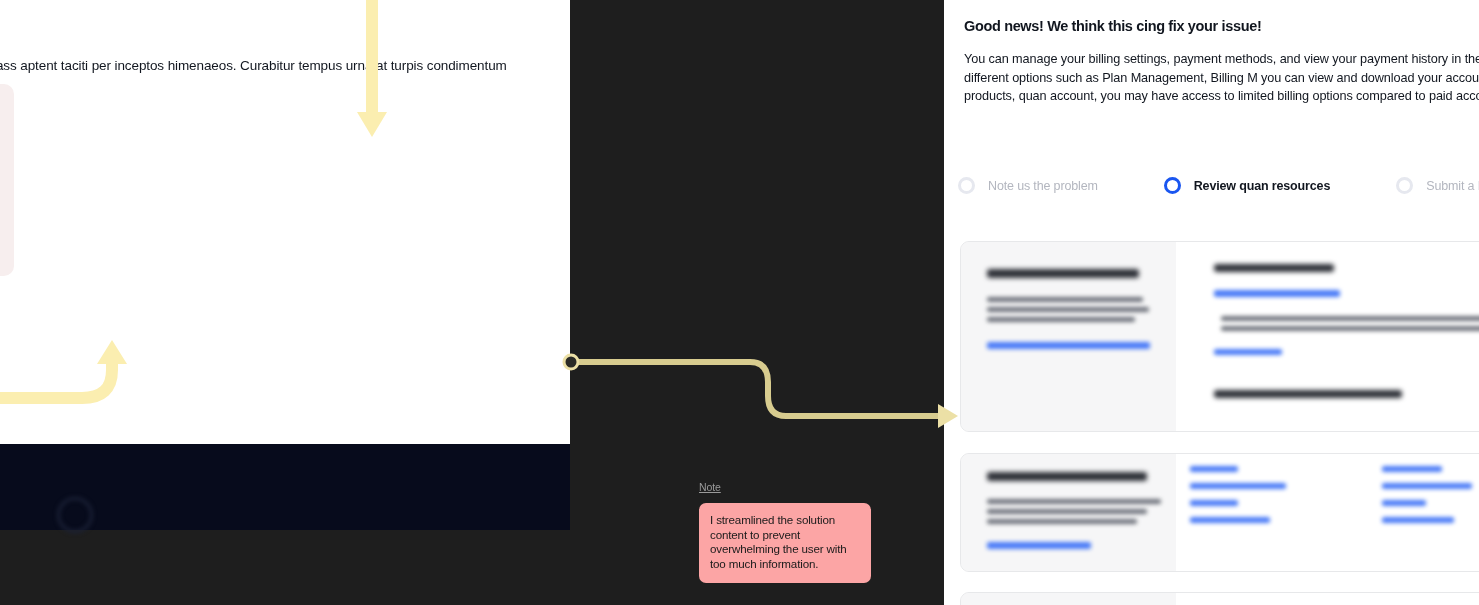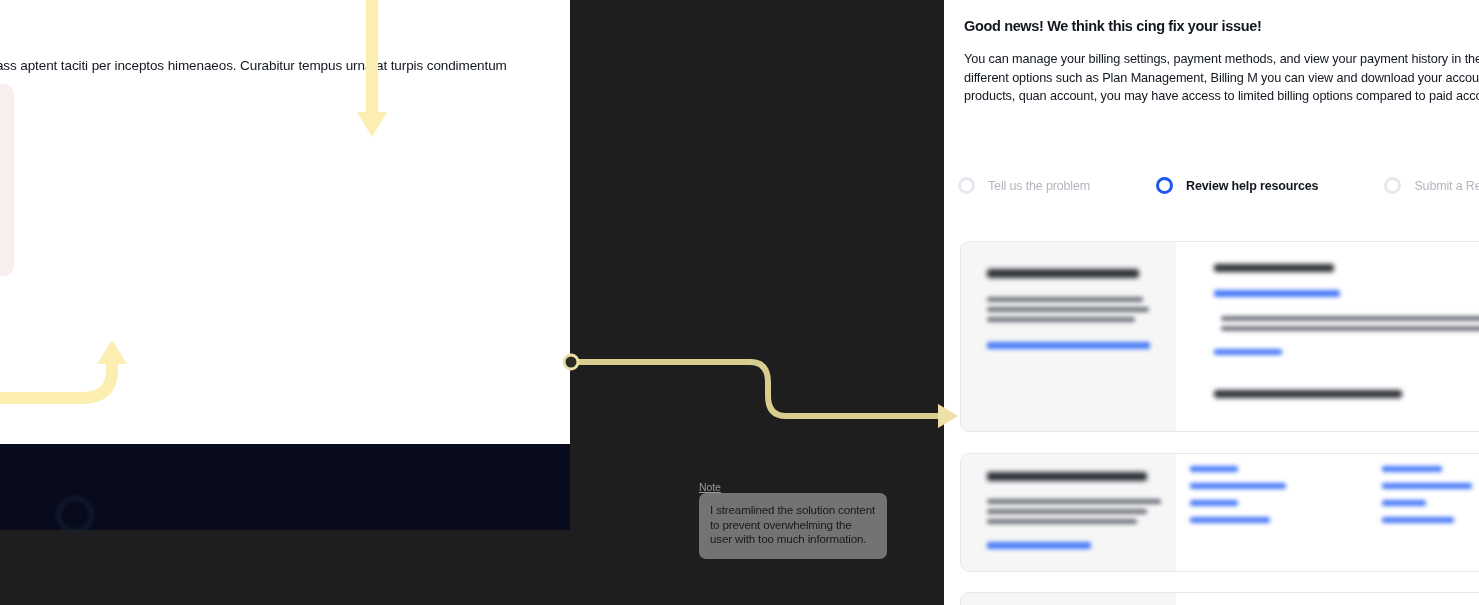--- a/index.html
+++ b/index.html
@@ -77,23 +77,23 @@
 
   .blur-title { border-radius:3px; background:#2c2f36; filter:blur(2.6px); }
   .blur-text  { border-radius:2px; background:#6f737c; filter:blur(2.2px); }
   .blur-link  { border-radius:2px; background:#4a7bf7; filter:blur(2.2px); }
 
   
   .anno { position:absolute; pointer-events:none; }
 
   
   .note-wrap { position:absolute; left:699px; top:481px; width:202px; }
-  .note-label { font-size:10.5px; color:#9a9a9a; letter-spacing:-0.1px; margin-bottom:0;text-decoration:underline; }
+  .note-label { font-size:10.5px; color:#9a9a9a; letter-spacing:-0.1px; margin-bottom:10px;text-decoration:underline; }
   .note-body {
-    width:188px; background:#737373; border-radius:7px;
+    width:172px; background:#fca5a5; border-radius:7px;
     padding:10px 11px 12px 11px;
     font-size:11.6px; line-height:14.6px; color:#1a1a1a; letter-spacing:-0.15px;
   }
   .note-body p + p { margin-top:11px; }
 </style>
 </head>
 <body>
 
 <div id="canvas">
 
@@ -116,26 +116,26 @@
   </div>
 
   <div class="frame-right">
 
     <div class="headline">Good news! We think this cing fix your issue!</div>
     <div class="para">You can manage your billing settings, payment methods, and view your payment history in the billing portal is located, you can access different options such as Plan Management, Billing M you can view and download your account invoice history, including details on products, quan account, you may have access to limited billing options compared to paid accounts.</div>
 
     <div class="stepbar">
       <div class="sb-item">
         <span class="sb-radio"></span>
-        <span class="sb-label">Tell us the problem</span>
+        <span class="sb-label">Note us the problem</span>
       </div>
       <span class="sb-gap"></span>
       <div class="sb-item">
         <span class="sb-radio active"></span>
-        <span class="sb-label active">Review help resources</span>
+        <span class="sb-label active">Review quan resources</span>
       </div>
       <span class="sb-gap"></span>
       <div class="sb-item">
         <span class="sb-radio"></span>
         <span class="sb-label">Submit a Request</span>
       </div>
     </div>
 
     <div class="res-card c1">
       <div class="res-left">

